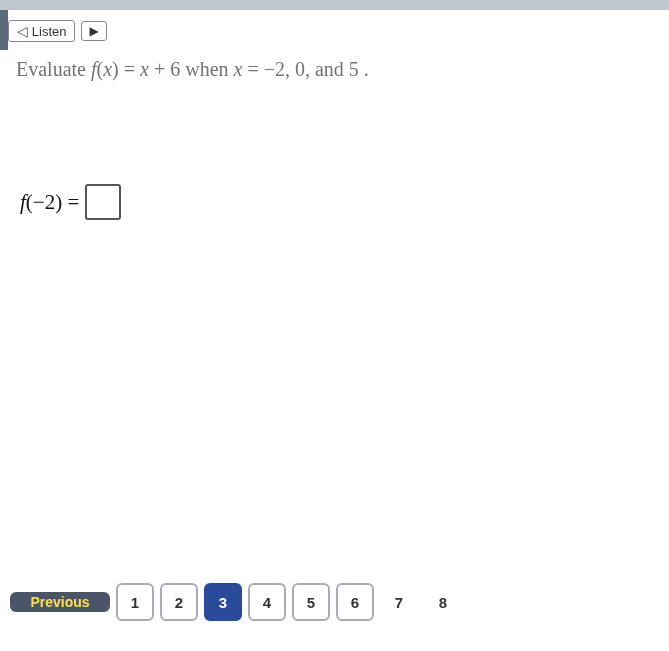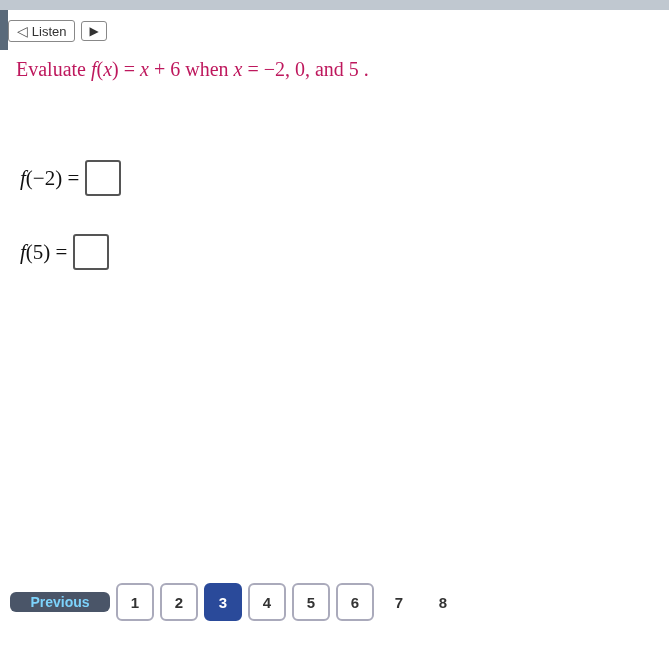--- a/index.html
+++ b/index.html
@@ -86,39 +86,40 @@
       background: #5a6a7a;
     }
 
     
     .problem-statement {
       position: absolute;
       top: 55px;
       left: 16px;
       right: 16px;
       font-size: 20px;
-      color: #be185d;
+      color: #737373;
       line-height: 1.4;
       font-family: Georgia, serif;
     }
 
     
     .input-rows {
       position: absolute;
       top: 160px;
       left: 20px;
     }
 
     .input-row {
       display: flex;
       align-items: center;
       margin-bottom: 38px;
       font-size: 21px;
       color: #111;
       font-family: Georgia, serif;
+      margin-top: 24px;
     }
 
     .input-box {
       width: 36px;
       height: 36px;
       border: 2px solid #555;
       border-radius: 3px;
       background: #fff;
       margin-left: 6px;
       font-size: 16px;
@@ -134,21 +135,21 @@
       left: 0;
       right: 0;
       display: flex;
       align-items: center;
       gap: 6px;
       padding: 0 10px;
     }
 
     .prev-btn {
       background: #4a5568;
-      color: #7dd3fc;
+      color: #fde047;
       border: none;
       border-radius: 6px;
       padding: 2px 18px;
       font-size: 14px;
       font-family: Arial, sans-serif;
       font-weight: 600;
       cursor: pointer;
       min-width: 100px;
     }
 
@@ -204,24 +205,20 @@
   </div>
 
   <div class="input-rows">
 
     <div class="input-row">
       <span><i>f</i>(−2) = </span>
       <input class="input-box" type="text" style="">
     </div>
 
 
-    <div class="input-row">
-      <span><i>f</i>(5) = </span>
-      <input class="input-box" type="text" style="">
-    </div>
 
   </div>
 
   <div class="bottom-nav">
 
     <button class="prev-btn">
       <span>Previous</span>
     </button>
 
     <button class="page-btn">

